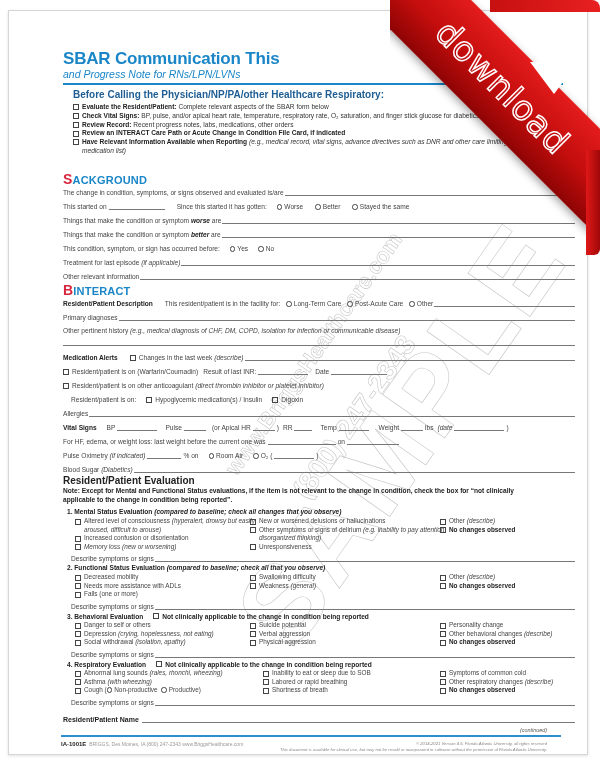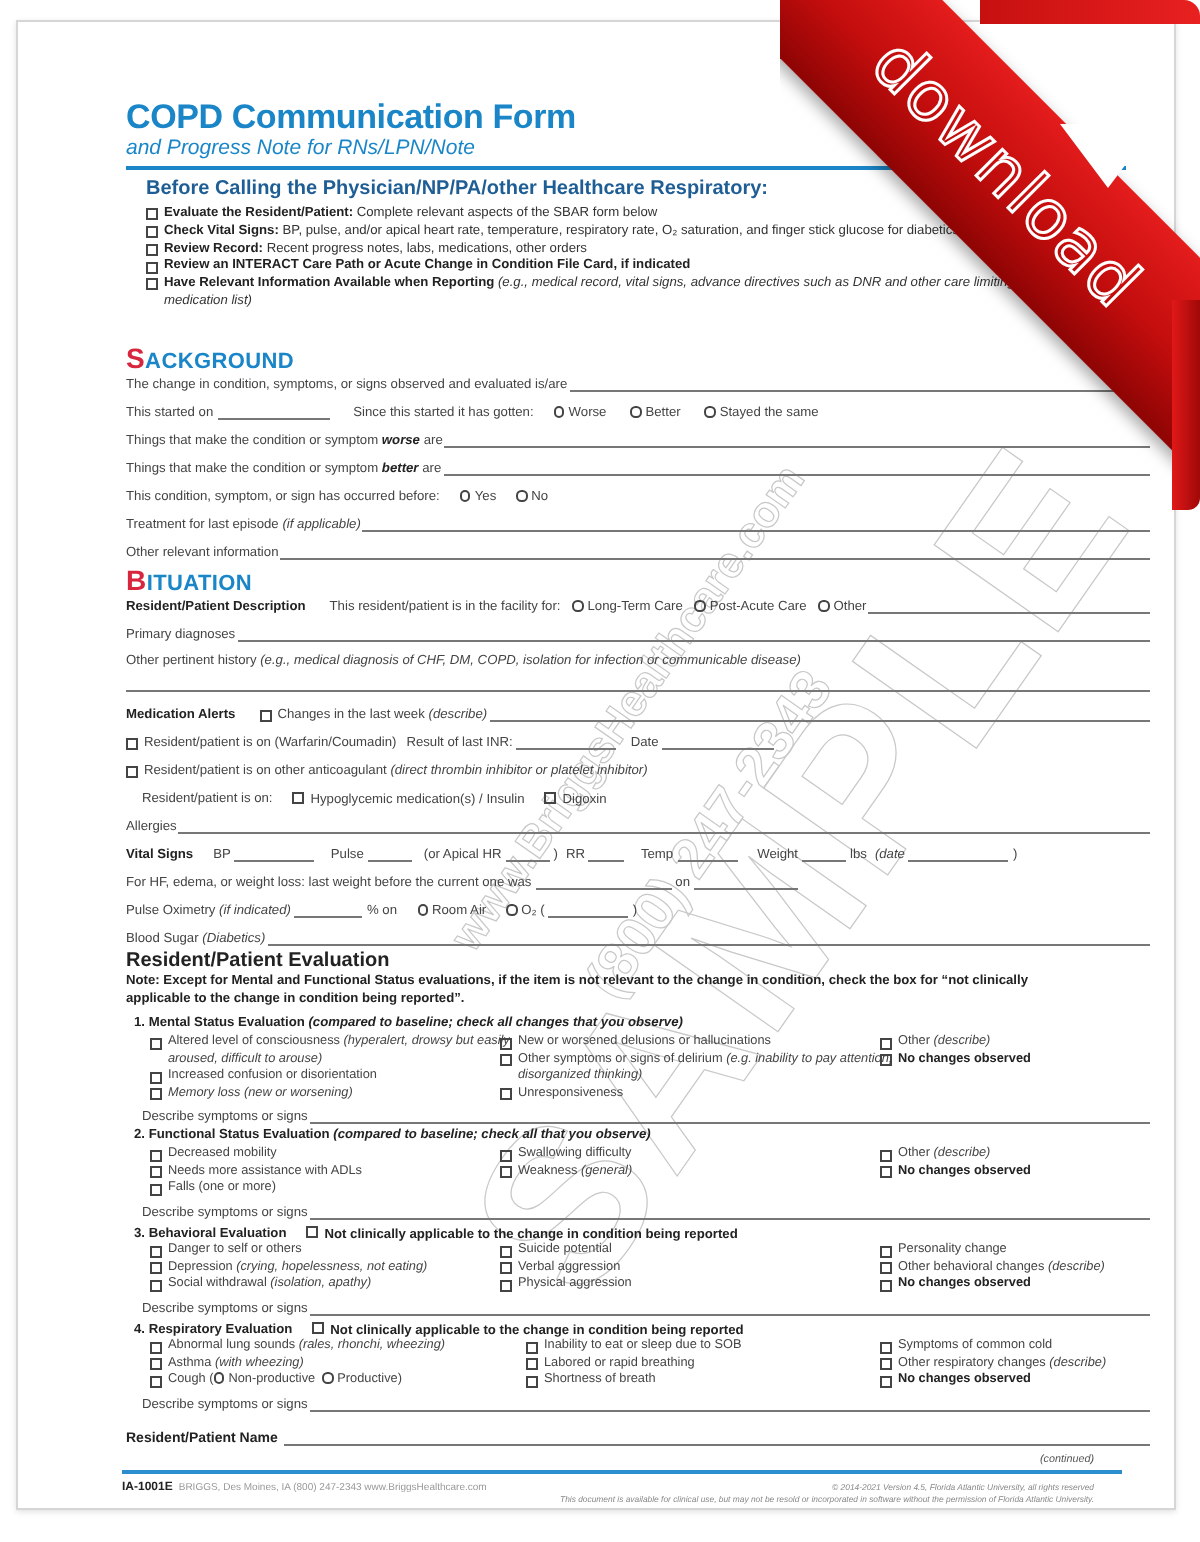--- a/index.html
+++ b/index.html
@@ -49,22 +49,22 @@
 </head>
 <body>
 
 <div class="page">
 
   <div class="watermark" style="left:150px; top:360px; font-size:110px; transform:rotate(-55deg); letter-spacing:4px;">SAMPLE</div>
   <div class="watermark" style="left:160px; top:330px; font-size:22px; transform:rotate(-55deg);">www.BriggsHealthcare.com</div>
   <div class="watermark" style="left:250px; top:390px; font-size:28px; transform:rotate(-55deg);">(800) 247-2343</div>
 
   <div class="content">
-    <div class="title">COPD Communication Form</div>
-    <div class="subtitle">and Progress Note for RNs/LPN/Note</div>
+    <div class="title">SBAR Communication This</div>
+    <div class="subtitle">and Progress Note for RNs/LPN/LVNs</div>
     <div class="title-rule"></div>
 
     <div class="before-head">Before Calling the Physician/NP/PA/other Healthcare Respiratory:</div>
     <div class="chk-list">
       <div class="chk-item">
           <span class="box"></span>
           <span><b>Evaluate the Resident/Patient:</b><span> Complete relevant aspects of the SBAR form below</span></span>
         </div>
       <div class="chk-item">
           <span class="box"></span>
@@ -110,21 +110,21 @@
       <span><span class="radio"></span><span>Yes</span></span>
         <span class="sp" style="width:10px;"></span>
       <span><span class="radio"></span><span>No</span></span>
     </div>
     <div class="line-row" style="top:245px;"><span>Treatment for last episode </span>&nbsp;<i>(if applicable)</i><span class="fill"></span></div>
     <div class="line-row" style="top:259px;">
         <span>Other relevant information</span>
         <span class="fill"></span>
       </div>
 
-    <div class="sec-head" style="top:271px;"><span class="first">B</span><span>ITUATION</span></div>
+    <div class="sec-head" style="top:271px;"><span class="first">B</span><span>INTERACT</span></div>
 
     <div class="line-row" style="top:286px;">
       <b>Resident/Patient Description</b>
         <span class="sp" style="width:12px;"></span>
       <span>This resident/patient is in the facility for:</span>
         <span class="sp" style="width:6px;"></span>
       <span><span class="radio"></span><span>Long-Term Care</span></span>
         <span class="sp" style="width:6px;"></span>
       <span><span class="radio"></span><span>Post-Acute Care</span></span>
         <span class="sp" style="width:6px;"></span>

